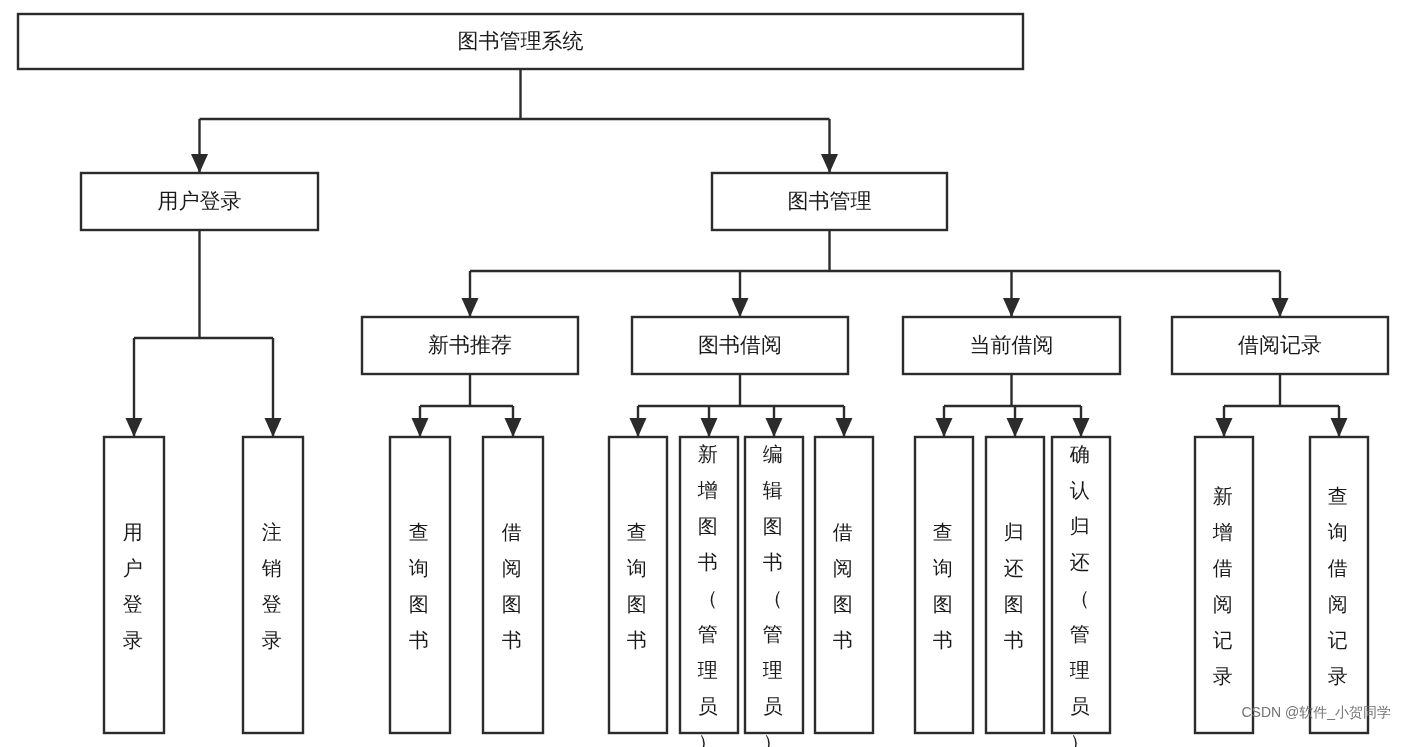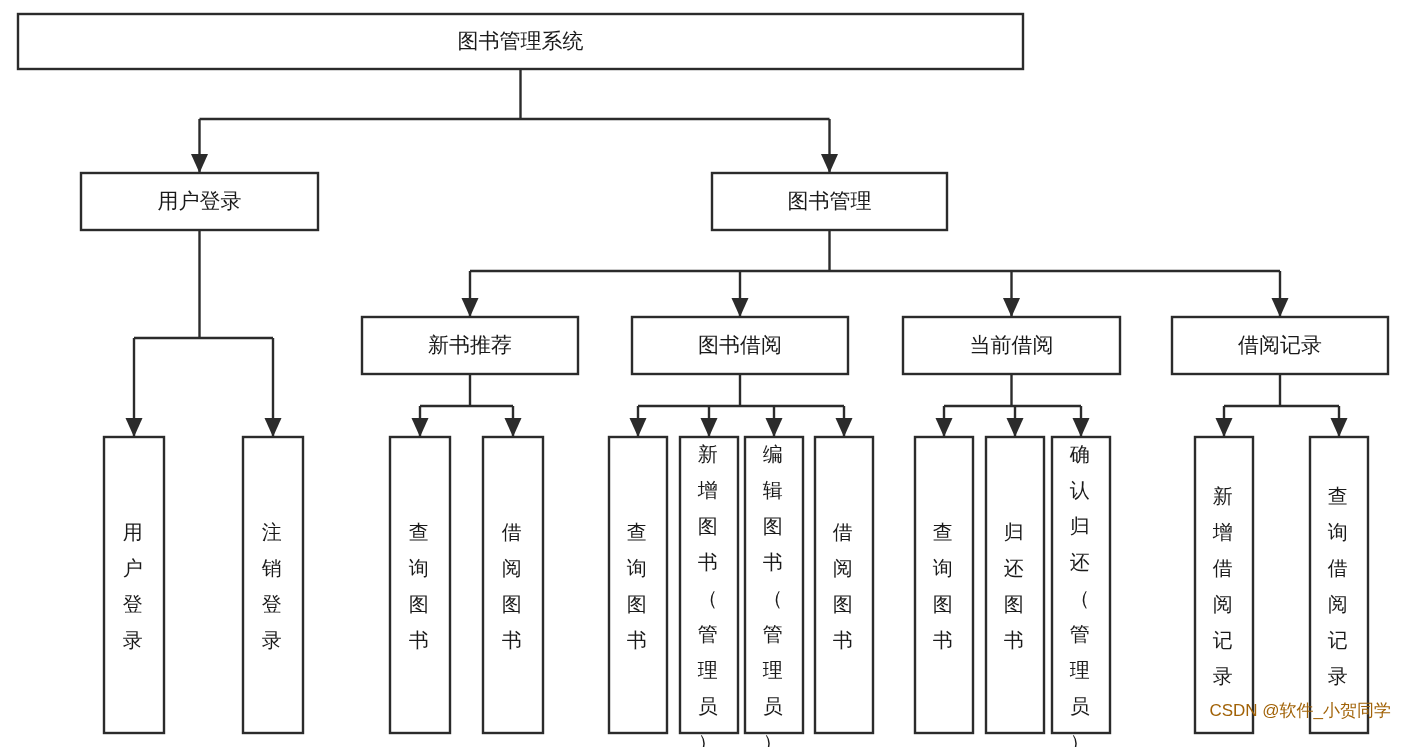--- a/index.html
+++ b/index.html
@@ -52,22 +52,22 @@
   }
   .arrow-head {
     fill: #2b2b2b;
     stroke: none;
   }
   .watermark {
     position: absolute;
     right: 14px;
     bottom: 6px;
     font-family: "Liberation Sans", "DejaVu Sans", sans-serif;
-    font-size: 17px;
-    color: #a16207;
+    font-size: 14px;
+    color: #737373;
     white-space: nowrap;
     user-select: none;
     pointer-events: none;
   }
 </style>
 </head>
 <body>
 
 <div id="diagram-root">
   <svg class="diagram" viewBox="0 0 1405 747" xmlns="http://www.w3.org/2000/svg">

